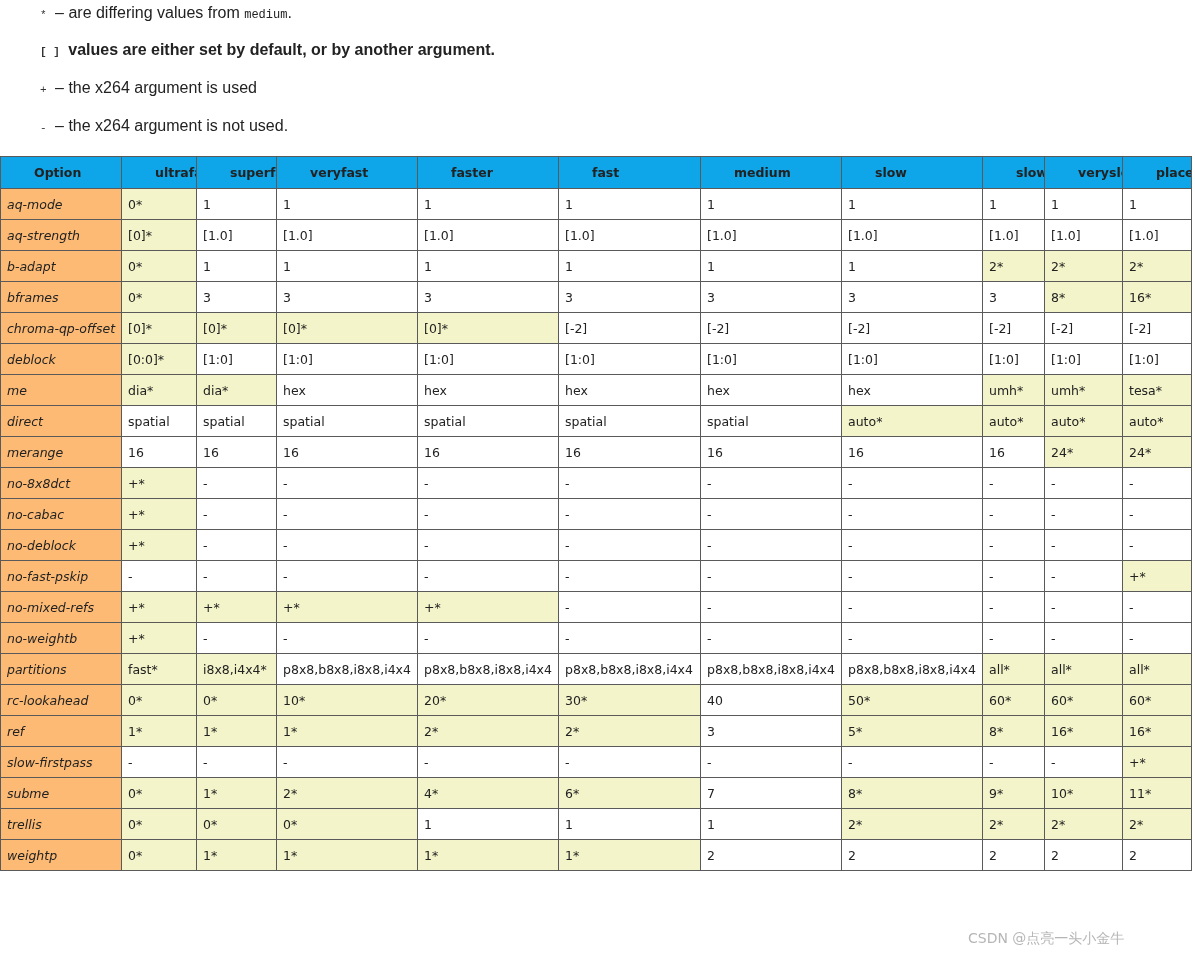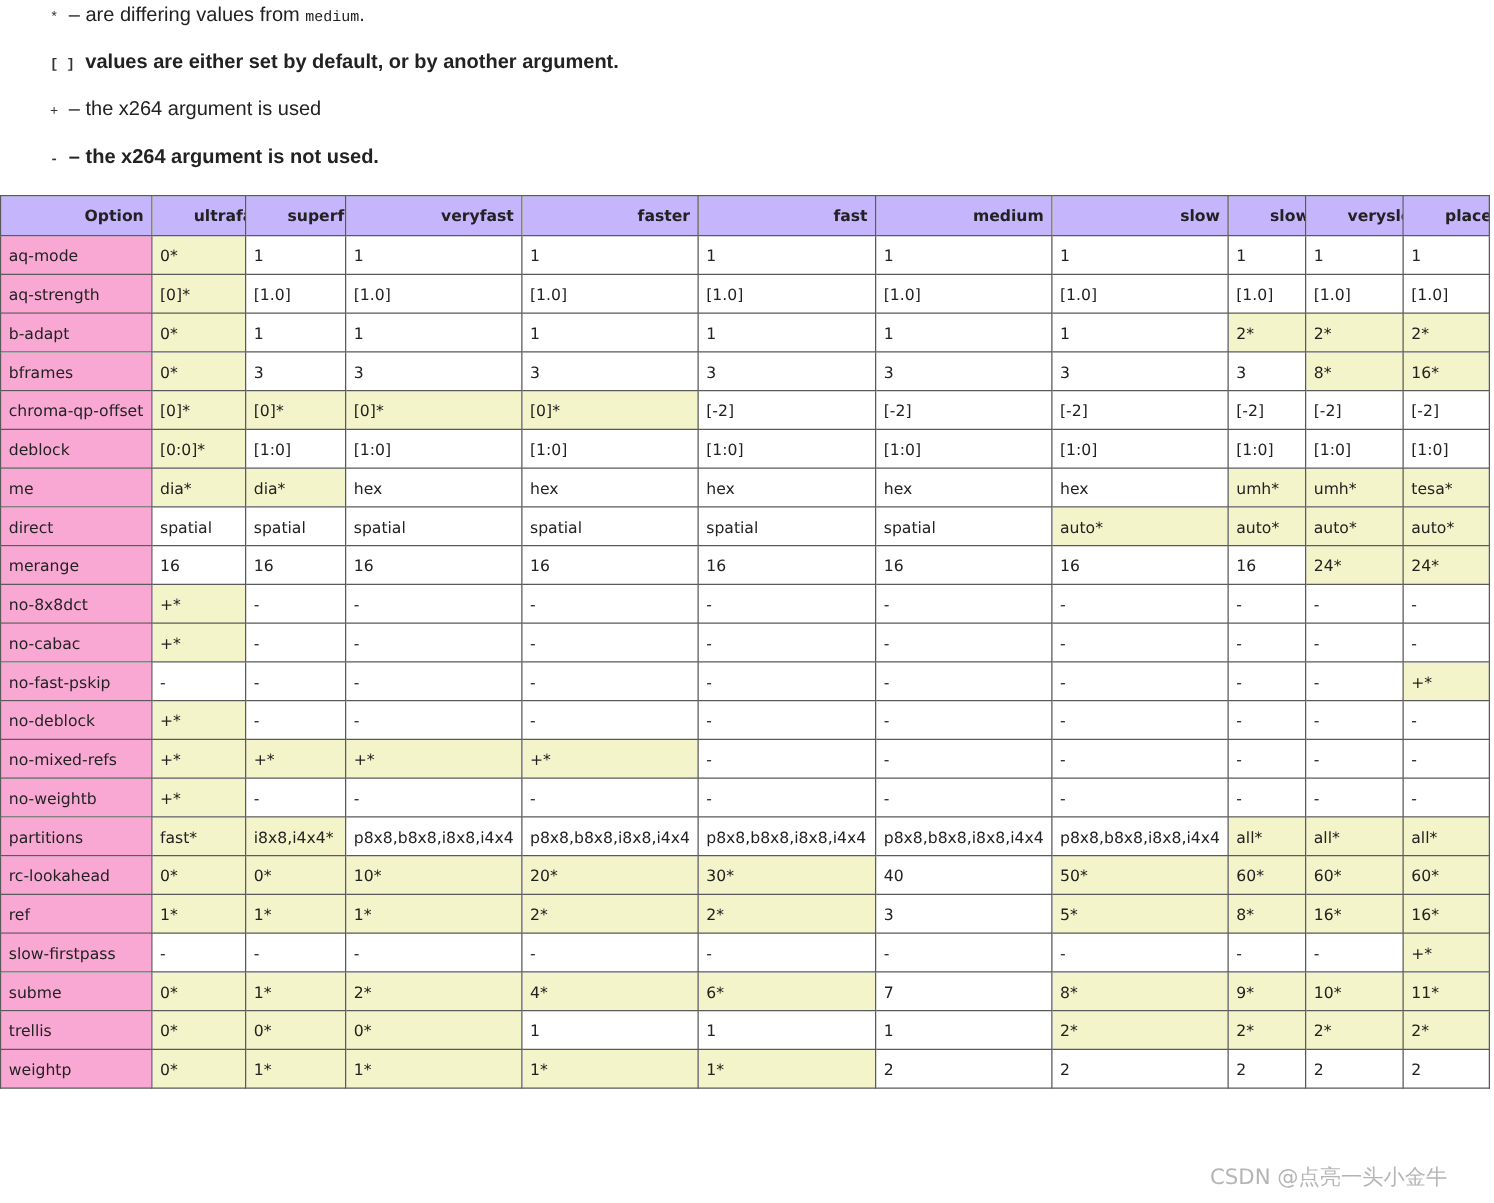--- a/index.html
+++ b/index.html
@@ -25,46 +25,46 @@
     width: 1191px;
     font-size: 12.5px;
   }
   table.presets th, table.presets td {
     border: 1px solid #5a5a5a;
     height: 31px; padding: 0 6px; box-sizing: border-box;
     text-align: left; white-space: nowrap; overflow: hidden;
     font-family: "DejaVu Sans", sans-serif; color: #222;
   }
   table.presets th {
-    background: #c4b5fd; font-weight: bold; text-align: right; height: 32px; padding-left: 33px;
-  }
-  table.presets td.opt { background: #f9a8d4; }
+    background: #0ea5e9; font-weight: bold; text-align: left; height: 32px; padding-left: 33px;
+  }
+  table.presets td.opt { background: #fdba74; font-style: italic; }
   table.presets td.diff { background: #f3f4c9; }
   table.presets td.same { background: #ffffff; }
 
   .watermark {
     position: absolute; left: 968px; top: 930px;
-    font-family: "DejaVu Sans", sans-serif; font-size: 17px;
+    font-family: "DejaVu Sans", sans-serif; font-size: 14px;
     color: rgba(120,120,120,0.55); white-space: nowrap; pointer-events: none;
   }
 </style>
 </head>
 <body>
 
 <div class="legend">
   <div class="legend-line" style="top:4px;">
     <span class="legend-sym">*</span><span> – are differing values from </span><span class="legend-code">medium</span><span>.</span>
   </div>
   <div class="legend-line" style="top:41px;font-weight:bold;">
     <span class="legend-sym">[ ]</span><span> values are either set by default, or by another argument.</span>
   </div>
   <div class="legend-line" style="top:79px;">
     <span class="legend-sym">+</span><span> – the x264 argument is used</span>
   </div>
-  <div class="legend-line" style="top:117px;font-weight:bold;">
+  <div class="legend-line" style="top:117px;">
     <span class="legend-sym">-</span><span> – the x264 argument is not used.</span>
   </div>
 </div>
 
 <table class="presets">
   <colgroup>
     <col style="width:121px">
       <col style="width:75px">
       <col style="width:80px">
       <col style="width:141px">
@@ -229,44 +229,44 @@
         <td class="same">-</td>
         <td class="same">-</td>
         <td class="same">-</td>
         <td class="same">-</td>
         <td class="same">-</td>
         <td class="same">-</td>
         <td class="same">-</td>
         <td class="same">-</td>
       </tr>
       <tr>
+        <td class="opt">no-deblock</td>
+        <td class="diff">+*</td>
+        <td class="same">-</td>
+        <td class="same">-</td>
+        <td class="same">-</td>
+        <td class="same">-</td>
+        <td class="same">-</td>
+        <td class="same">-</td>
+        <td class="same">-</td>
+        <td class="same">-</td>
+        <td class="same">-</td>
+      </tr>
+      <tr>
         <td class="opt">no-fast-pskip</td>
         <td class="same">-</td>
         <td class="same">-</td>
         <td class="same">-</td>
         <td class="same">-</td>
         <td class="same">-</td>
         <td class="same">-</td>
         <td class="same">-</td>
         <td class="same">-</td>
         <td class="same">-</td>
         <td class="diff">+*</td>
-      </tr>
-      <tr>
-        <td class="opt">no-deblock</td>
-        <td class="diff">+*</td>
-        <td class="same">-</td>
-        <td class="same">-</td>
-        <td class="same">-</td>
-        <td class="same">-</td>
-        <td class="same">-</td>
-        <td class="same">-</td>
-        <td class="same">-</td>
-        <td class="same">-</td>
-        <td class="same">-</td>
       </tr>
       <tr>
         <td class="opt">no-mixed-refs</td>
         <td class="diff">+*</td>
         <td class="diff">+*</td>
         <td class="diff">+*</td>
         <td class="diff">+*</td>
         <td class="same">-</td>
         <td class="same">-</td>
         <td class="same">-</td>

